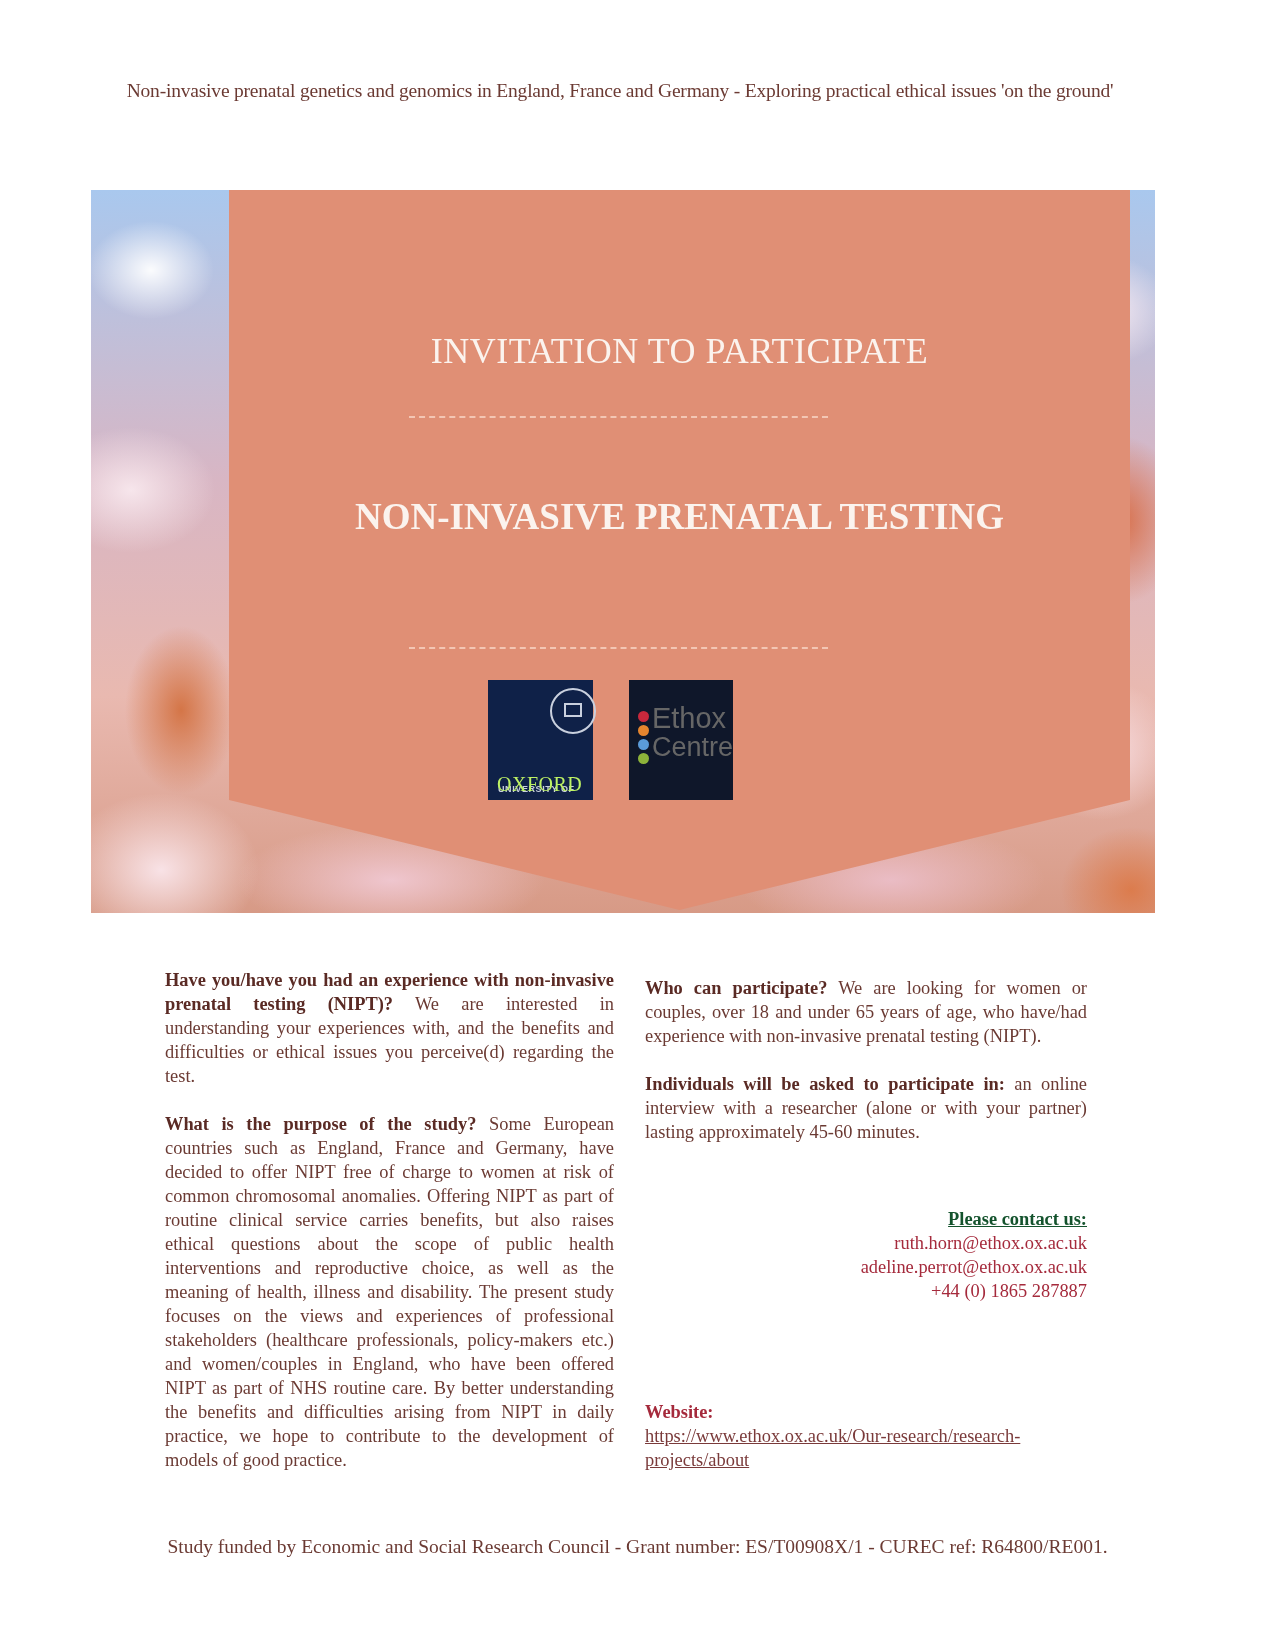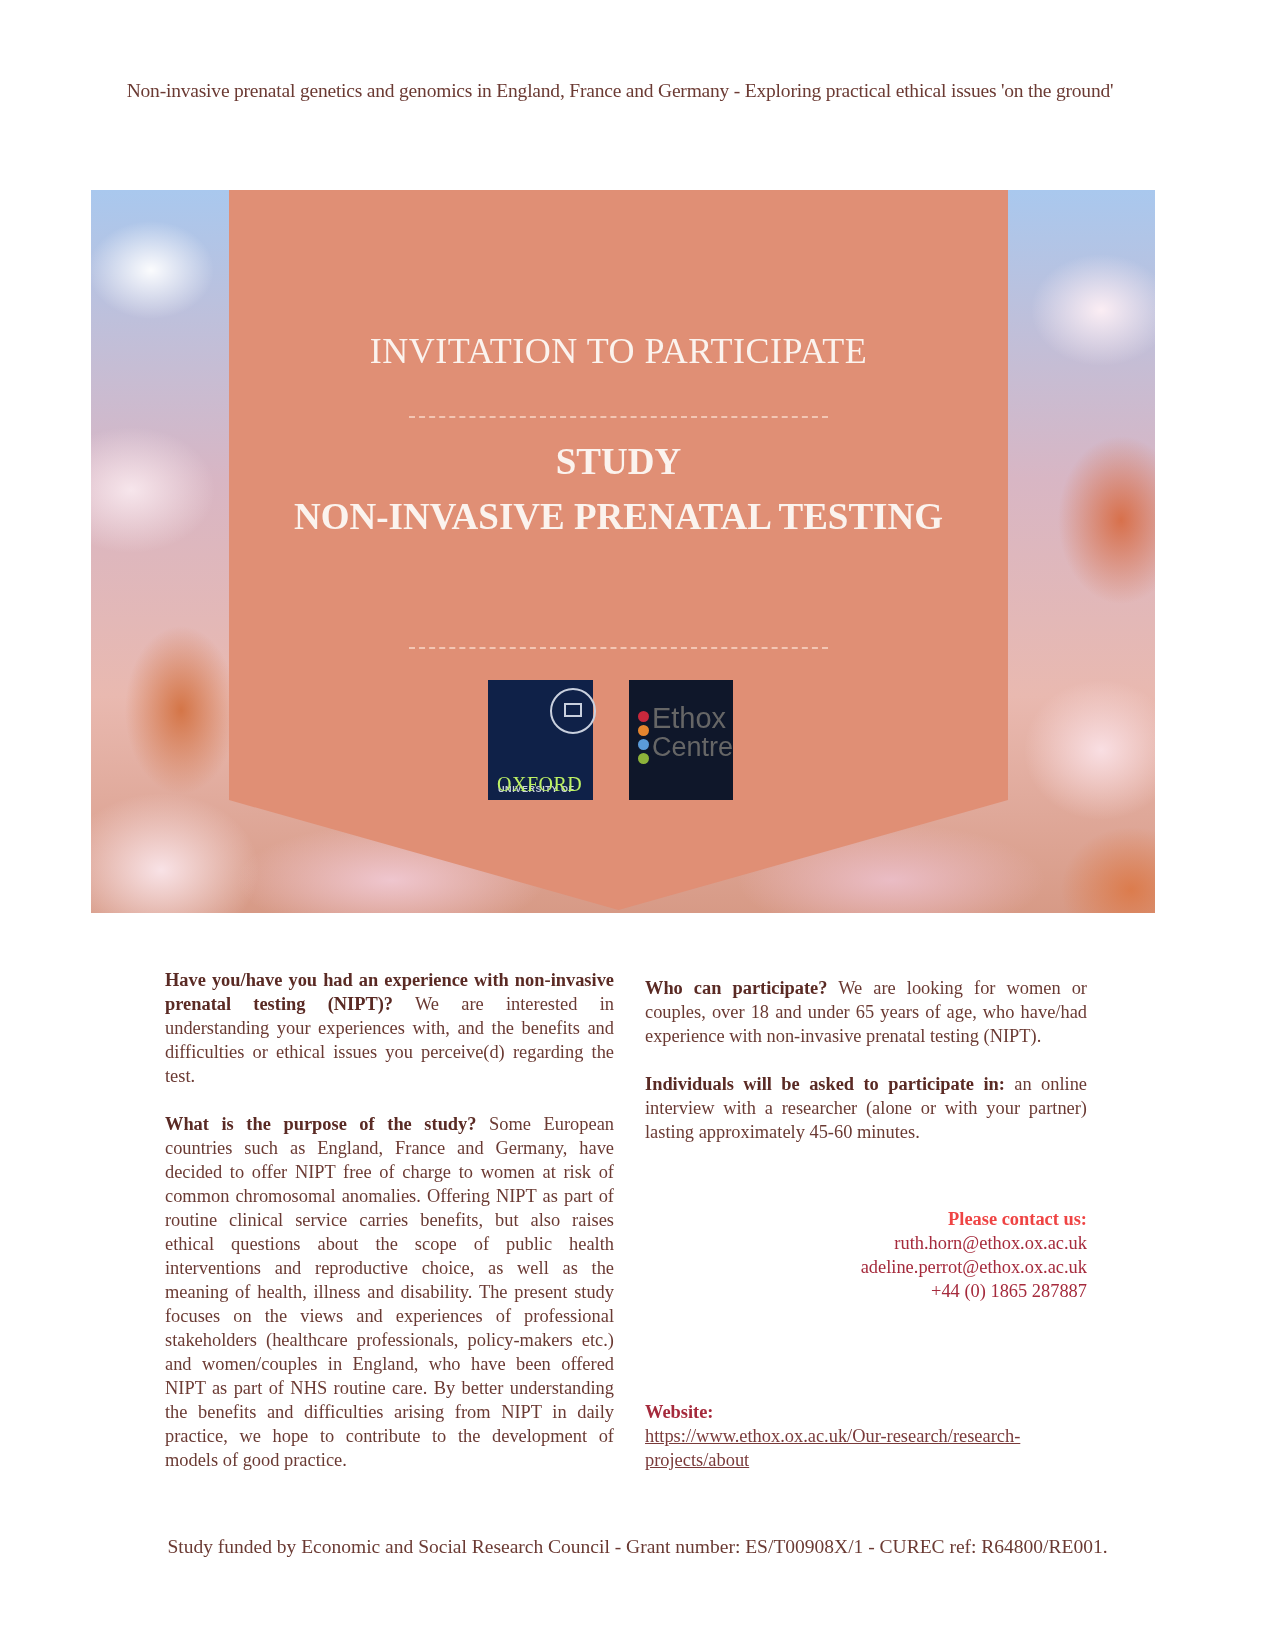--- a/index.html
+++ b/index.html
@@ -13,21 +13,21 @@
                 radial-gradient(ellipse 120px 90px at 40px 300px, rgba(250,235,240,0.9), transparent 70%),
                 radial-gradient(ellipse 80px 120px at 90px 520px, rgba(210,110,60,0.9), transparent 70%),
                 radial-gradient(ellipse 140px 110px at 70px 680px, rgba(250,230,235,0.95), transparent 70%),
                 radial-gradient(ellipse 100px 80px at 1010px 120px, rgba(255,240,245,0.95), transparent 70%),
                 radial-gradient(ellipse 90px 120px at 1030px 330px, rgba(215,100,55,0.85), transparent 70%),
                 radial-gradient(ellipse 110px 100px at 1010px 560px, rgba(250,225,230,0.95), transparent 70%),
                 radial-gradient(ellipse 100px 90px at 1040px 700px, rgba(220,120,70,0.9), transparent 70%),
                 radial-gradient(ellipse 220px 80px at 300px 690px, rgba(240,200,210,0.95), transparent 70%),
                 radial-gradient(ellipse 220px 80px at 800px 690px, rgba(235,190,200,0.95), transparent 70%),
                 linear-gradient(180deg, #a9c8ee 0%, #d8b6c4 40%, #e9b9b0 70%, #d79a86 100%); }
-    .panel { position: absolute; left: 138px; top: 0; width: 779px; height: 720px; background: #e08f75;
+    .panel { position: absolute; left: 138px; top: 0; width: 901px; height: 720px; background: #e08f75;
              clip-path: polygon(0 0, 100% 0, 100% 610px, 50% 720px, 0 610px); }
     .panel-title { position: absolute; top: 140px; left: 0; width: 100%; text-align: center;
                    font-size: 36px; color: #fbf3ee; letter-spacing: 0.5px; }
     .dash { position: absolute; left: 180px; width: 419px; border-top: 2px dashed #f3c6b4; height: 0; }
     .dash.d1 { top: 226px; }
     .dash.d2 { top: 457px; }
     .study { position: absolute; left: 0; width: 100%; text-align: center; font-weight: bold;
              color: #fbf3ee; font-size: 37px; }
     .study.s1 { top: 250px; }
     .study.s2 { top: 305px; }
@@ -44,35 +44,34 @@
     .ethox { width: 122px; height: 120px; background: #0f172a; position: relative; margin-left: 36px; }
     .dot { position: absolute; left: 9px; width: 11px; height: 11px; border-radius: 50%; }
     .ethox-word { position: absolute; left: 23px; font-family: "Liberation Sans", sans-serif; color: #666666; font-size: 29px; }
     .col { position: absolute; font-size: 18.4px; line-height: 24px; color: #6b3a33; text-align: justify; }
     .col p { margin: 0 0 24px 0; }
     .col b { color: #5a2a24; }
     .left { left: 165px; top: 968px; width: 449px; }
     .right { left: 645px; top: 944px; width: 442px; margin-top: 32px; }
     .contact { position: absolute; left: 780px; top: 1207px; width: 307px; text-align: right;
                font-size: 18.4px; line-height: 24px; color: #a52a3c; }
-    .contact b { color: #ef4444; }
+    .contact b { color: #14532d; text-decoration: underline; }
     .website { position: absolute; left: 645px; top: 1400px; width: 450px; font-size: 18.4px; line-height: 24px; color: #a52a3c; }
     .website a { color: #7a3a3a; text-decoration: underline; display: block; }
     .footer { position: absolute; left: 0; top: 1536px; width: 1275px; text-align: center; font-size: 19.5px; color: #6b3a33; }
   </style>
 </head>
 <body>
 
 <div class="header-line">Non-invasive prenatal genetics and genomics in England, France and Germany - Exploring practical ethical issues 'on the ground'</div>
 
 <div class="banner">
   <div class="panel">
     <div class="panel-title">INVITATION TO PARTICIPATE</div>
     <div class="dash d1"></div>
-    <div class="study s1">STUDY</div>
     <div class="study s2">NON-INVASIVE PRENATAL TESTING</div>
     <div class="dash d2"></div>
     <div class="logos">
       <div class="ox">
         <div class="ox-seal"></div>
         <div class="ox-small">UNIVERSITY OF</div>
         <div class="ox-big">OXFORD</div>
       </div>
       <div class="ethox">
         <span class="dot" style="top:31px;background:#c8283c"></span>

